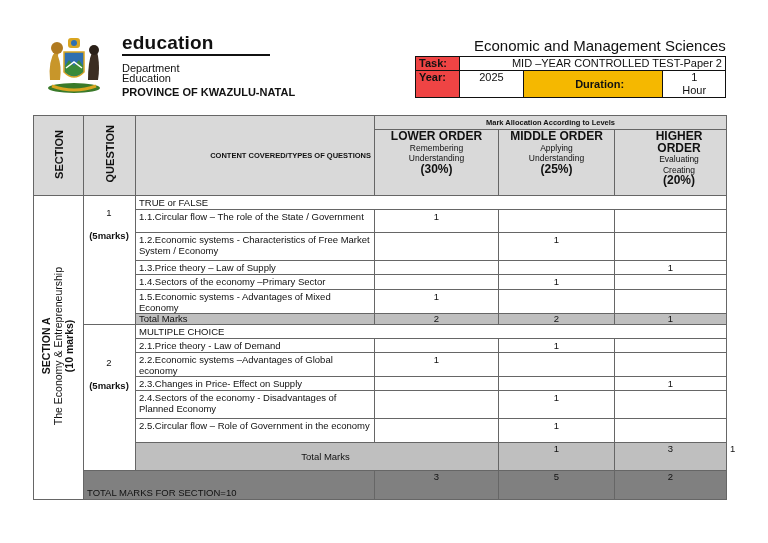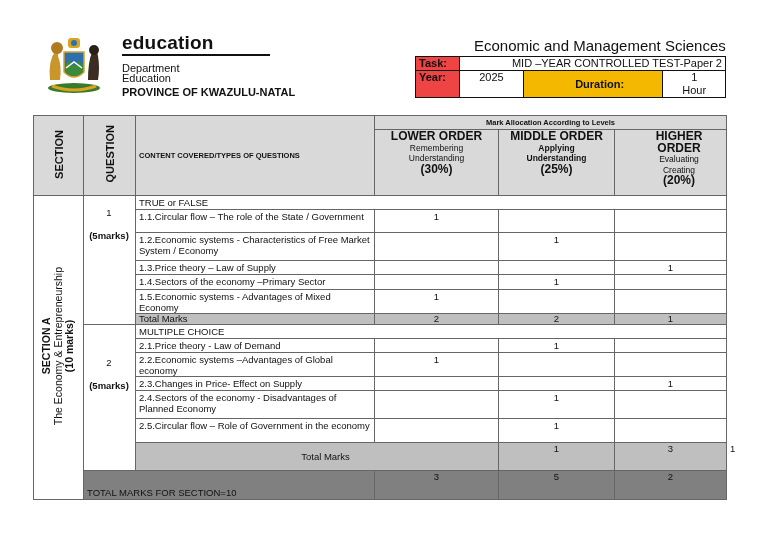--- a/index.html
+++ b/index.html
@@ -27,21 +27,21 @@
   .info-table .year-row .mid-lbl { vertical-align: middle; padding-left: 16px; }
   .info-table .year-row .dur-val { text-align: center; vertical-align: top; line-height: 13px; }
 
   
   .main { position: absolute; left: 33px; top: 115px; width: 693px; border-collapse: collapse; font-size: 9.5px; table-layout: fixed; }
   .main td, .main th { border: 1px solid #666; padding: 0 3px; vertical-align: top; font-weight: normal; }
   .main .hdr { background: #d9d9d9; }
   .main th.hdr { font-weight: bold; }
   .vert-wrap { height: 76px; display: flex; align-items: center; justify-content: center; }
   .vert { writing-mode: vertical-rl; transform: rotate(180deg); font-weight: bold; font-size: 11px; white-space: nowrap; }
-  .content-hdr { text-align: left; vertical-align: middle !important; font-size: 7.5px; font-weight: bold; }
+  .content-hdr { text-align: right; vertical-align: middle !important; font-size: 7.5px; font-weight: bold; }
   .mal-hdr { text-align: center; font-weight: bold; font-size: 7.5px; height: 13px; line-height: 12px; padding-top: 1px !important; margin-left: 36px; }
   .lvl { text-align: center; font-size: 8.5px; line-height: 10.5px; padding-top: 1px !important; padding-bottom: 8px !important; }
   .lvl b { font-size: 12px; }
   .sec-cell { text-align: center; vertical-align: middle !important; background: #fff; }
   .sec-vert { writing-mode: vertical-rl; transform: rotate(180deg); white-space: nowrap; display: inline-block; line-height: 11.5px; font-size: 10.5px; }
   .sec-vert .b { font-weight: bold; }
   .cat { font-weight: bold; font-size: 9.5px; height: 13px; line-height: 13px; }
   .item { font-size: 9.5px; line-height: 11px; padding-top: 1px !important; }
   .mark { text-align: center; font-size: 9.5px; line-height: 11px; padding-top: 1px !important; }
   .tot { background: #bfbfbf; font-weight: bold; height: 11px; line-height: 10px; font-size: 9.5px; }
@@ -117,21 +117,21 @@
     <th class="hdr content-hdr" rowspan="2">CONTENT COVERED/TYPES OF QUESTIONS</th>
     <th class="hdr mal-hdr" colspan="3">Mark Allocation According to Levels</th>
   </tr>
   <tr>
     <td class="hdr lvl" style="border-top:none;border-right:none;">
       <b>LOWER ORDER</b><br>
       <span>Remembering</span><br>
       <span>Understanding</span><br>
       <b>(30%)</b>
     </td>
-    <td class="hdr lvl" style="border-top:none;font-weight:bold;">
+    <td class="hdr lvl" style="border-top:none;">
       <b>MIDDLE ORDER</b><br>
       <span>Applying</span><br>
       <span>Understanding</span><br>
       <b>(25%)</b>
     </td>
     <td class="hdr lvl" style="border-top:none;padding-left:20px;">
       <b>HIGHER ORDER</b><br>
       <span>Evaluating</span><br>
       <span>Creating</span><br>
       <b>(20%)</b>

